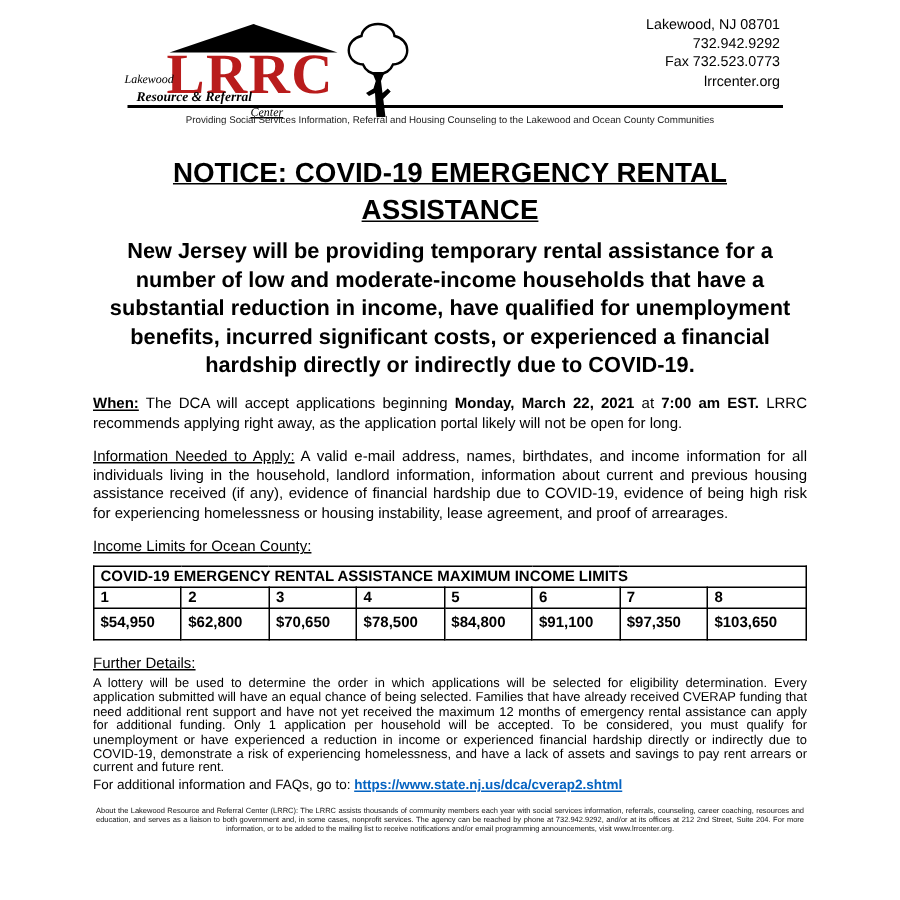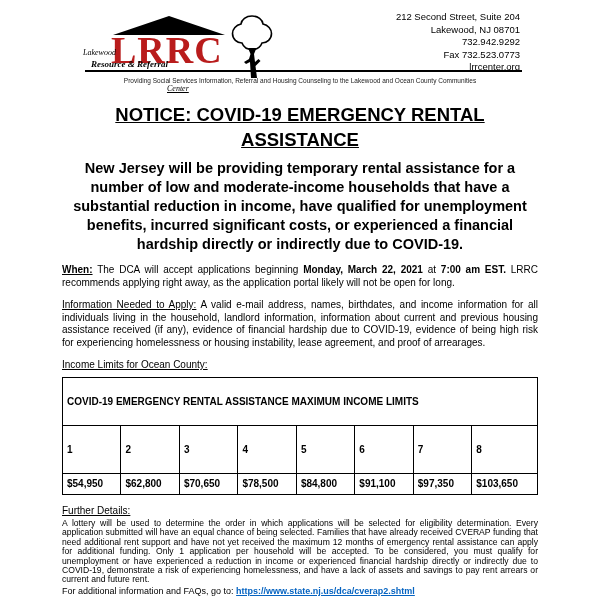--- a/index.html
+++ b/index.html
@@ -12,37 +12,37 @@
   .logo { position:absolute; left:105px; top:12px; width:175px; height:62px; }
   .logo-roof { position:absolute; left:8px; top:4px; width:0; height:0;
                border-left:56px solid transparent; border-right:56px solid transparent;
                border-bottom:19px solid #000; }
   .logo-acronym { position:absolute; left:6px; top:19px; font-family:"Liberation Serif", serif;
                   font-weight:bold; font-size:38px; line-height:38px; color:#b91c1c; letter-spacing:1px; }
   .logo-tree { position:absolute; left:126px; top:2px; }
   .logo-sub { font-family:"Liberation Serif", serif; font-style:italic; color:#000; position:absolute; }
   .logo-sub1 { left:-22px; top:36px; font-size:8px; }
   .logo-sub2 { left:-14px; top:47px; font-size:9px; font-weight:bold; }
-  .logo-sub3 { left:62px; top:72px; font-size:8px;text-decoration:underline; }
+  .logo-sub3 { left:62px; top:58px; font-size:8px;text-decoration:underline; }
   .address { position:absolute; right:80px; top:11px; text-align:right; font-size:9.5px; line-height:12.5px; }
   .header-rule { position:absolute; left:85px; right:78px; top:70px; border-top:2.5px solid #000; }
   .tagline { position:absolute; top:77px; left:0; width:100%; text-align:center; font-size:6.5px; color:#222; }
 
   
   .main { padding:6px 62px 0 62px; }
   .title { text-align:center; font-weight:bold; font-size:18.5px; line-height:25px; }
   .title span { text-decoration:underline; }
   .intro { margin-top:7px; text-align:center; font-weight:bold; font-size:14.5px; line-height:19px; }
   .para { margin-top:10px; font-size:10px; line-height:12.5px; text-align:justify; }
   .lead-bu { font-weight:bold; text-decoration:underline; }
   .lead-u { text-decoration:underline; }
   .b { font-weight:bold; }
   a.link { color:#0563c1; font-weight:bold; text-decoration:underline; }
   .income-table { width:100%; margin-top:5px; border-collapse:collapse; font-size:10px; font-weight:bold; }
-  .income-table td { border:1.5px solid #000; padding:18px 4px; }
+  .income-table td { border:1.5px solid #000; padding:1px 4px; }
   .income-table .val-row td { padding:4px 4px 5px 4px; }
   .details-body { margin-top:2px; font-size:8.6px; line-height:9.4px; text-align:justify; }
   .faq-line { margin-top:1px; font-size:9px; line-height:11px; }
   .footer { margin-top:9px; padding:0 2px; font-size:5px; line-height:6.2px; text-align:justify; text-align-last:center; color:#111; }
 </style>
 </head>
 <body>
 
 <div class="page">
 
@@ -54,21 +54,20 @@
         <svg width="42" height="66" viewBox="0 0 42 66">
           <path d="M21 2 c6 0 10.5 3.5 11 8 c5 1 8.5 5 8.5 9.5 c0 5.5 -4.5 9.5 -9.5 9.5 c-1.5 4 -5.5 6.5 -10 6.5 c-4.5 0 -8.5 -2.5 -10 -6.5 c-5 0 -9.5 -4 -9.5 -9.5 c0 -4.5 3.5 -8.5 8.5 -9.5 c0.5 -4.5 5 -8 11 -8 z" fill="#ffffff" stroke="#000000" stroke-width="1.6"></path>
           <path d="M17 34 l2.5 6 -1.5 5 -5 3 2 2 4 -2 1 16 h6 l-1.5 -12 5 -5 -2 -2 -3.5 3 -1 -8 2.5 -6 z" fill="#000000"></path>
         </svg>
       </div>
       <div class="logo-sub logo-sub1">Lakewood</div>
       <div class="logo-sub logo-sub2">Resource &amp; Referral</div>
       <div class="logo-sub logo-sub3">Center</div>
     </div>
     <div class="address">
-      <div>212 Second Street, Suite 204</div>
       <div>Lakewood, NJ 08701</div>
       <div>732.942.9292</div>
       <div>Fax 732.523.0773</div>
       <div>lrrcenter.org</div>
     </div>
     <div class="header-rule"></div>
     <div class="tagline">Providing Social Services Information, Referral and Housing Counseling to the Lakewood and Ocean County Communities</div>
   </div>
 
   <div class="main">

